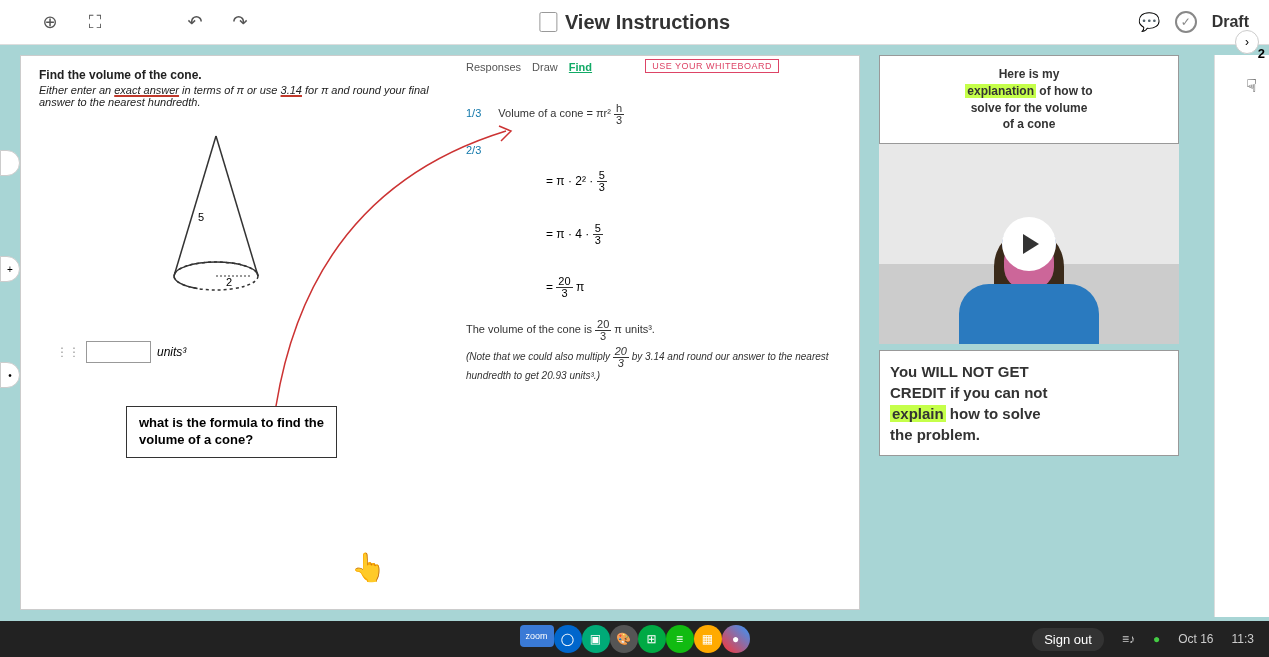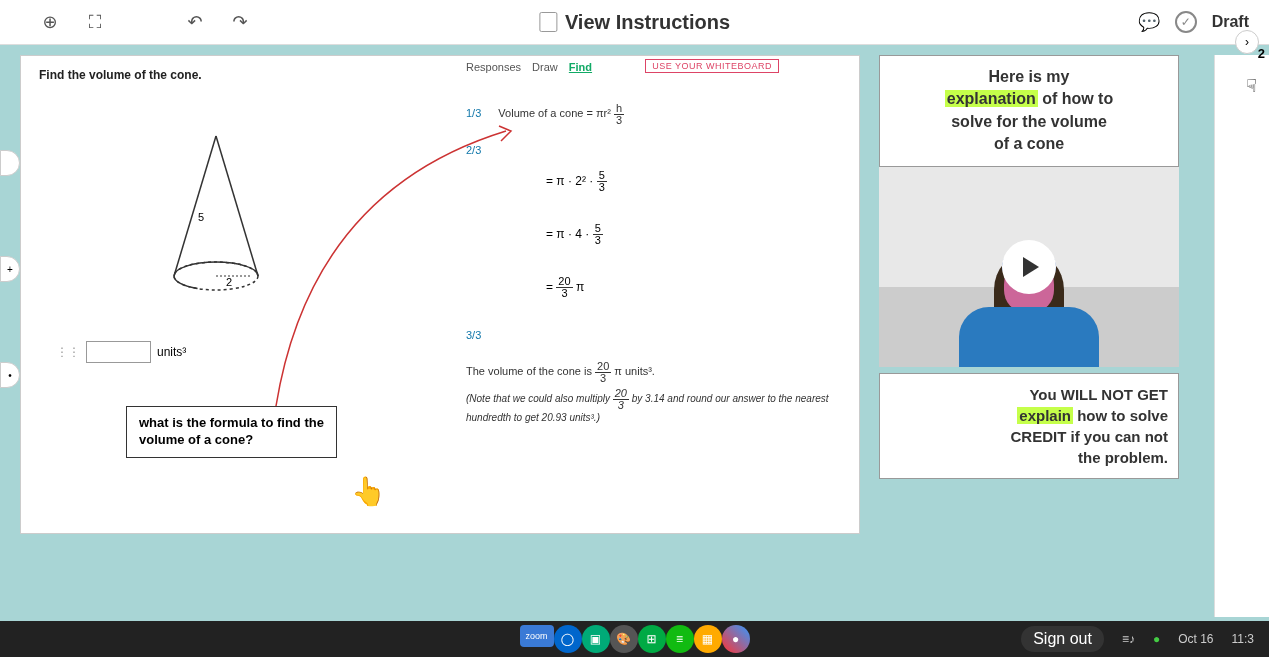--- a/index.html
+++ b/index.html
@@ -5,72 +5,72 @@
 * { margin:0; padding:0; box-sizing:border-box; font-family:Arial,Helvetica,sans-serif; }
 body { background:#a8d5d5; width:1269px; height:657px; overflow:hidden; position:relative; }
 .top-toolbar { position:absolute; top:0; left:0; right:0; height:45px; background:#fff; display:flex; align-items:center; padding:0 40px; gap:25px; border-bottom:1px solid #ddd; }
 .tool-icon { width:20px; height:20px; display:flex; align-items:center; justify-content:center; color:#555; cursor:pointer; font-size:18px; }
 .view-instr { position:absolute; left:50%; transform:translateX(-50%); display:flex; align-items:center; gap:8px; font-weight:600; color:#333; font-size:20px; }
 .view-instr .doc-icon { width:18px; height:20px; border:1px solid #999; border-radius:2px; }
 .right-tools { position:absolute; right:20px; display:flex; gap:15px; align-items:center; }
 .draft-label { font-weight:700; color:#333; }
 .check-circle { width:22px; height:22px; border:2px solid #888; border-radius:50%; display:flex; align-items:center; justify-content:center; font-size:12px; color:#888; }
 
-.main-area { position:absolute; top:55px; left:20px; width:840px; height:479px; background:#fff; border:1px solid #ccc; }
+.main-area { position:absolute; top:55px; left:20px; width:840px; height:555px; background:#fff; border:1px solid #ccc; }
 .problem-text { position:absolute; top:12px; left:18px; width:420px; font-size:12px; color:#222; font-weight:600; }
 .problem-text .sub { font-weight:400; font-style:italic; font-size:11px; margin-top:2px; }
 .problem-text .ul { text-decoration:underline; text-decoration-color:#c0392b; text-decoration-thickness:2px; }
 
 .cone-wrap { position:absolute; top:70px; left:135px; }
 .cone-svg { width:120px; height:170px; }
 .answer-box { position:absolute; top:285px; left:35px; display:flex; align-items:center; gap:6px; }
 .answer-input { width:65px; height:22px; border:1px solid #999; }
-.units-label { font-size:12px; }
+.units-label { font-size:12px; font-style:italic; }
 
 .formula-box { position:absolute; top:350px; left:105px; border:1px solid #333; padding:8px 12px; background:#fff; font-weight:700; font-size:13px; line-height:1.3; }
 
 .work-column { position:absolute; top:5px; left:445px; right:10px; bottom:10px; }
 .work-tabs { font-size:11px; color:#555; }
 .work-tabs .tab { display:inline-block; margin-right:8px; }
 .work-tabs .sel { font-weight:700; text-decoration:underline; color:#1a6; }
 .whiteboard-btn { position:absolute; top:-2px; right:70px; border:1px solid #d46; color:#d46; font-size:9px; padding:1px 6px; background:#fff; letter-spacing:0.5px; }
 .step { position:relative; font-size:11px; color:#333; margin:18px 0 6px 0; }
 .step-num { color:#17a; font-size:11px; margin-right:10px; display:inline-block; }
 .frac { display:inline-flex; flex-direction:column; align-items:center; vertical-align:middle; font-size:11px; line-height:1; }
 .frac .n { border-bottom:1px solid #333; padding:0 2px; }
 .frac .d { padding:0 2px; }
 .eq-line { margin-left:80px; margin-top:14px; font-size:12px; }
 .final-text { font-size:11px; color:#333; margin-top:20px; line-height:1.4; }
 .note-text { font-size:10px; font-style:italic; color:#333; margin-top:4px; line-height:1.4; }
 
 .right-panel { position:absolute; top:55px; right:90px; width:300px; }
-.explain-box { background:#fff; border:1px solid #999; padding:10px; text-align:center; font-size:16px; font-weight:700; color:#333; line-height:1.4; }
+.explain-box { background:#fff; border:1px solid #999; padding:10px; text-align:center; font-size:12px; font-weight:700; color:#333; line-height:1.4; }
 .explain-box .hl { background:#c5ff4a; color:#333; padding:0 2px; }
 .video-box { width:300px; height:200px; background:linear-gradient(#6a7a8a,#3a4a5a); position:relative; display:flex; align-items:center; justify-content:center; overflow:hidden; }
 .video-scene { position:absolute; inset:0; background:#ccc; }
 .video-scene .wall { position:absolute; top:0; left:0; right:0; height:120px; background:#e8e8e8; }
 .video-scene .person { position:absolute; bottom:0; left:50%; transform:translateX(-50%); width:140px; height:140px; }
 .video-scene .shirt { position:absolute; bottom:0; left:0; right:0; height:60px; background:#2a7abf; border-radius:30px 30px 0 0; }
 .video-scene .head { position:absolute; bottom:55px; left:50%; transform:translateX(-50%); width:50px; height:55px; background:#c69; border-radius:50% 50% 40% 40%; }
 .video-scene .hair { position:absolute; bottom:40px; left:50%; transform:translateX(-50%); width:70px; height:75px; background:#3a2a1a; border-radius:50% 50% 20% 20%; z-index:-0; }
 .video-scene .cap { position:absolute; bottom:95px; left:50%; transform:translateX(-50%); width:54px; height:28px; background:#2255aa; border-radius:26px 26px 4px 4px; z-index:2; }
 .play-btn { position:relative; width:54px; height:54px; background:#fff; border-radius:50%; display:flex; align-items:center; justify-content:center; z-index:5; }
 .play-btn::after { content:""; border-left:16px solid #333; border-top:10px solid transparent; border-bottom:10px solid transparent; margin-left:4px; }
-.credit-box { background:#fff; border:1px solid #999; padding:10px; text-align:right; font-size:15px; font-weight:700; color:#333; line-height:1.4; margin-top:6px; }
+.credit-box { background:#fff; border:1px solid #999; padding:10px; text-align:left; font-size:15px; font-weight:700; color:#333; line-height:1.4; margin-top:6px; }
 .credit-box .hl { background:#c5ff4a; padding:0 2px; }
 
 .side-rail { position:absolute; right:0; top:55px; width:55px; bottom:40px; background:#fff; border-left:1px solid #ddd; }
 .side-chevron { position:absolute; top:30px; right:10px; width:24px; height:24px; background:#fff; border:1px solid #ccc; border-radius:50%; display:flex; align-items:center; justify-content:center; font-size:12px; }
 .side-hand { position:absolute; top:75px; right:12px; font-size:18px; }
 .side-num { position:absolute; top:46px; right:4px; font-size:13px; font-weight:700; }
 
 .red-arrow { position:absolute; stroke:#c33; fill:none; stroke-width:1.5; }
 
 .bottom-bar { position:absolute; bottom:0; left:0; right:0; height:36px; background:#222; display:flex; align-items:center; justify-content:flex-end; padding:0 15px; gap:18px; color:#ccc; font-size:12px; }
-.signout { background:#333; color:#fff; padding:4px 12px; border-radius:14px; font-size:16px; }
+.signout { background:#333; color:#fff; padding:4px 12px; border-radius:14px; font-size:13px; }
 .dock { position:absolute; bottom:4px; left:50%; transform:translateX(-50%); display:flex; }
 .dock-icon { width:28px; height:28px; border-radius:50%; display:flex; align-items:center; justify-content:center; color:#fff; font-size:12px; }
 .zoom-btn { width:34px; height:22px; background:#3a7ad6; border-radius:4px; color:#fff; font-size:9px; display:flex; align-items:center; justify-content:center; }
 
 .touch-icon { position:absolute; bottom:25px; left:330px; font-size:28px; color:#3355cc; }
 .side-dots { position:absolute; left:0; top:150px; display:flex; flex-direction:column; gap:80px; }
 .side-dot { width:20px; height:26px; background:#fff; border:1px solid #ccc; border-radius:0 13px 13px 0; display:flex; align-items:center; justify-content:center; font-size:10px; }
 </style>
 </head>
 <body>
@@ -94,20 +94,23 @@
 
 <div class="side-dots">
   <div class="side-dot"></div>
   <div class="side-dot">+</div>
   <div class="side-dot">•</div>
 </div>
 
 <div class="main-area">
   <div class="problem-text">
     <div>Find the volume of the cone.</div>
+    <div class="sub">
+      <span>Either enter an </span><span class="ul">exact answer</span><span> in terms of π or use </span><span class="ul">3.14</span><span> for π and round your final answer to the nearest hundredth.</span>
+    </div>
   </div>
 
   <div class="cone-wrap">
     <svg class="cone-svg" viewBox="0 0 120 170">
       <ellipse cx="60" cy="150" rx="42" ry="14" fill="none" stroke="#333" stroke-width="1.5" stroke-dasharray="3,3"></ellipse>
       <ellipse cx="60" cy="150" rx="42" ry="14" fill="none" stroke="#333" stroke-width="1.5" stroke-dasharray="0" stroke-dashoffset="0" style="stroke-dasharray:131 131; stroke-dashoffset:-65"></ellipse>
       <line x1="60" y1="10" x2="18" y2="150" stroke="#333" stroke-width="1.5"></line>
       <line x1="60" y1="10" x2="102" y2="150" stroke="#333" stroke-width="1.5"></line>
       <line x1="60" y1="150" x2="95" y2="150" stroke="#333" stroke-width="1" stroke-dasharray="2,2"></line>
       <text x="42" y="95" font-size="11">5</text>
@@ -165,21 +168,20 @@
     </div>
     <div class="eq-line" style="margin-top:30px">
       <span>=</span>
       <span class="frac">
           <span class="n">20</span>
           <span class="d">3</span>
         </span>
       <span>π</span>
     </div>
 
-    <div class="step" style="margin-top:30px"><span class="step-num">3/3</span></div>
     <div class="final-text">
       <span>The volume of the cone is </span>
       <span class="frac">
           <span class="n">20</span>
           <span class="d">3</span>
         </span>
       <span>π units³.</span>
     </div>
     <div class="note-text">
       <span>(Note that we could also multiply </span>
@@ -208,22 +210,22 @@
           <div class="hair"></div>
           <div class="cap"></div>
           <div class="head"></div>
           <div class="shirt"></div>
         </div>
     </div>
     <div class="play-btn"></div>
   </div>
   <div class="credit-box">
     <div>You WILL NOT GET</div>
+    <div>CREDIT if you can not</div>
     <div><span class="hl">explain</span><span> how to solve</span></div>
-    <div>CREDIT if you can not</div>
     <div>the problem.</div>
   </div>
 </div>
 
 <div class="side-rail"></div>
 <div class="side-chevron">›</div>
 <span class="side-hand">☟</span>
 <span class="side-num">2</span>
 
 <div class="bottom-bar">

